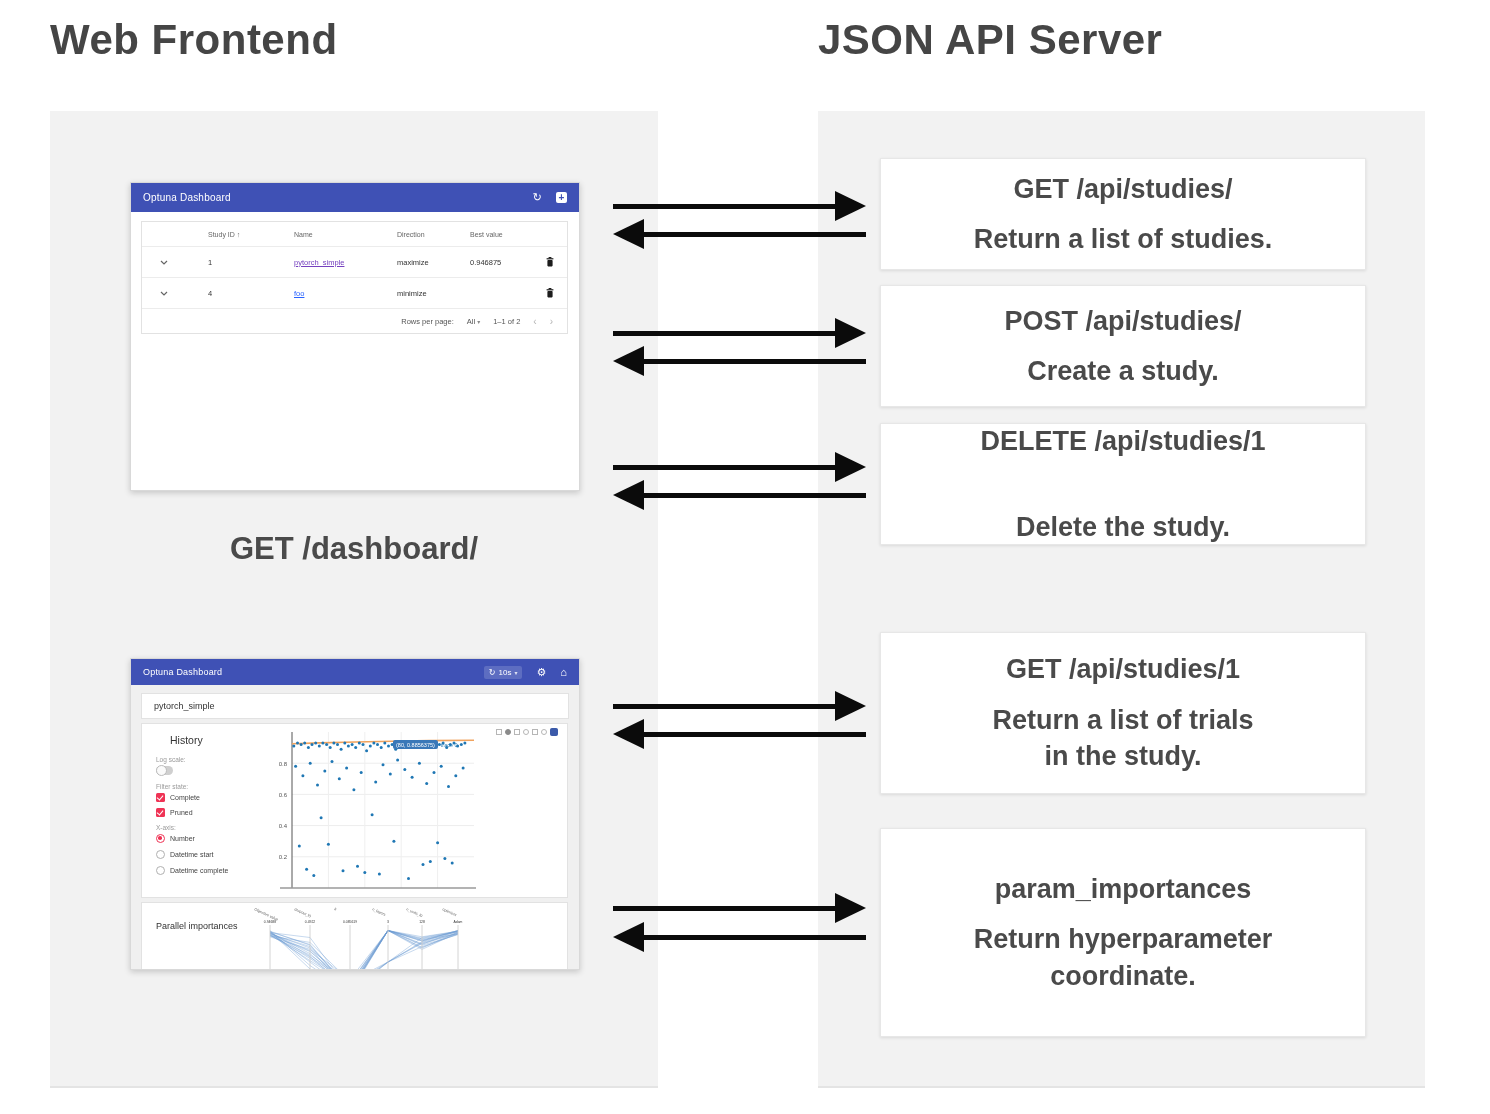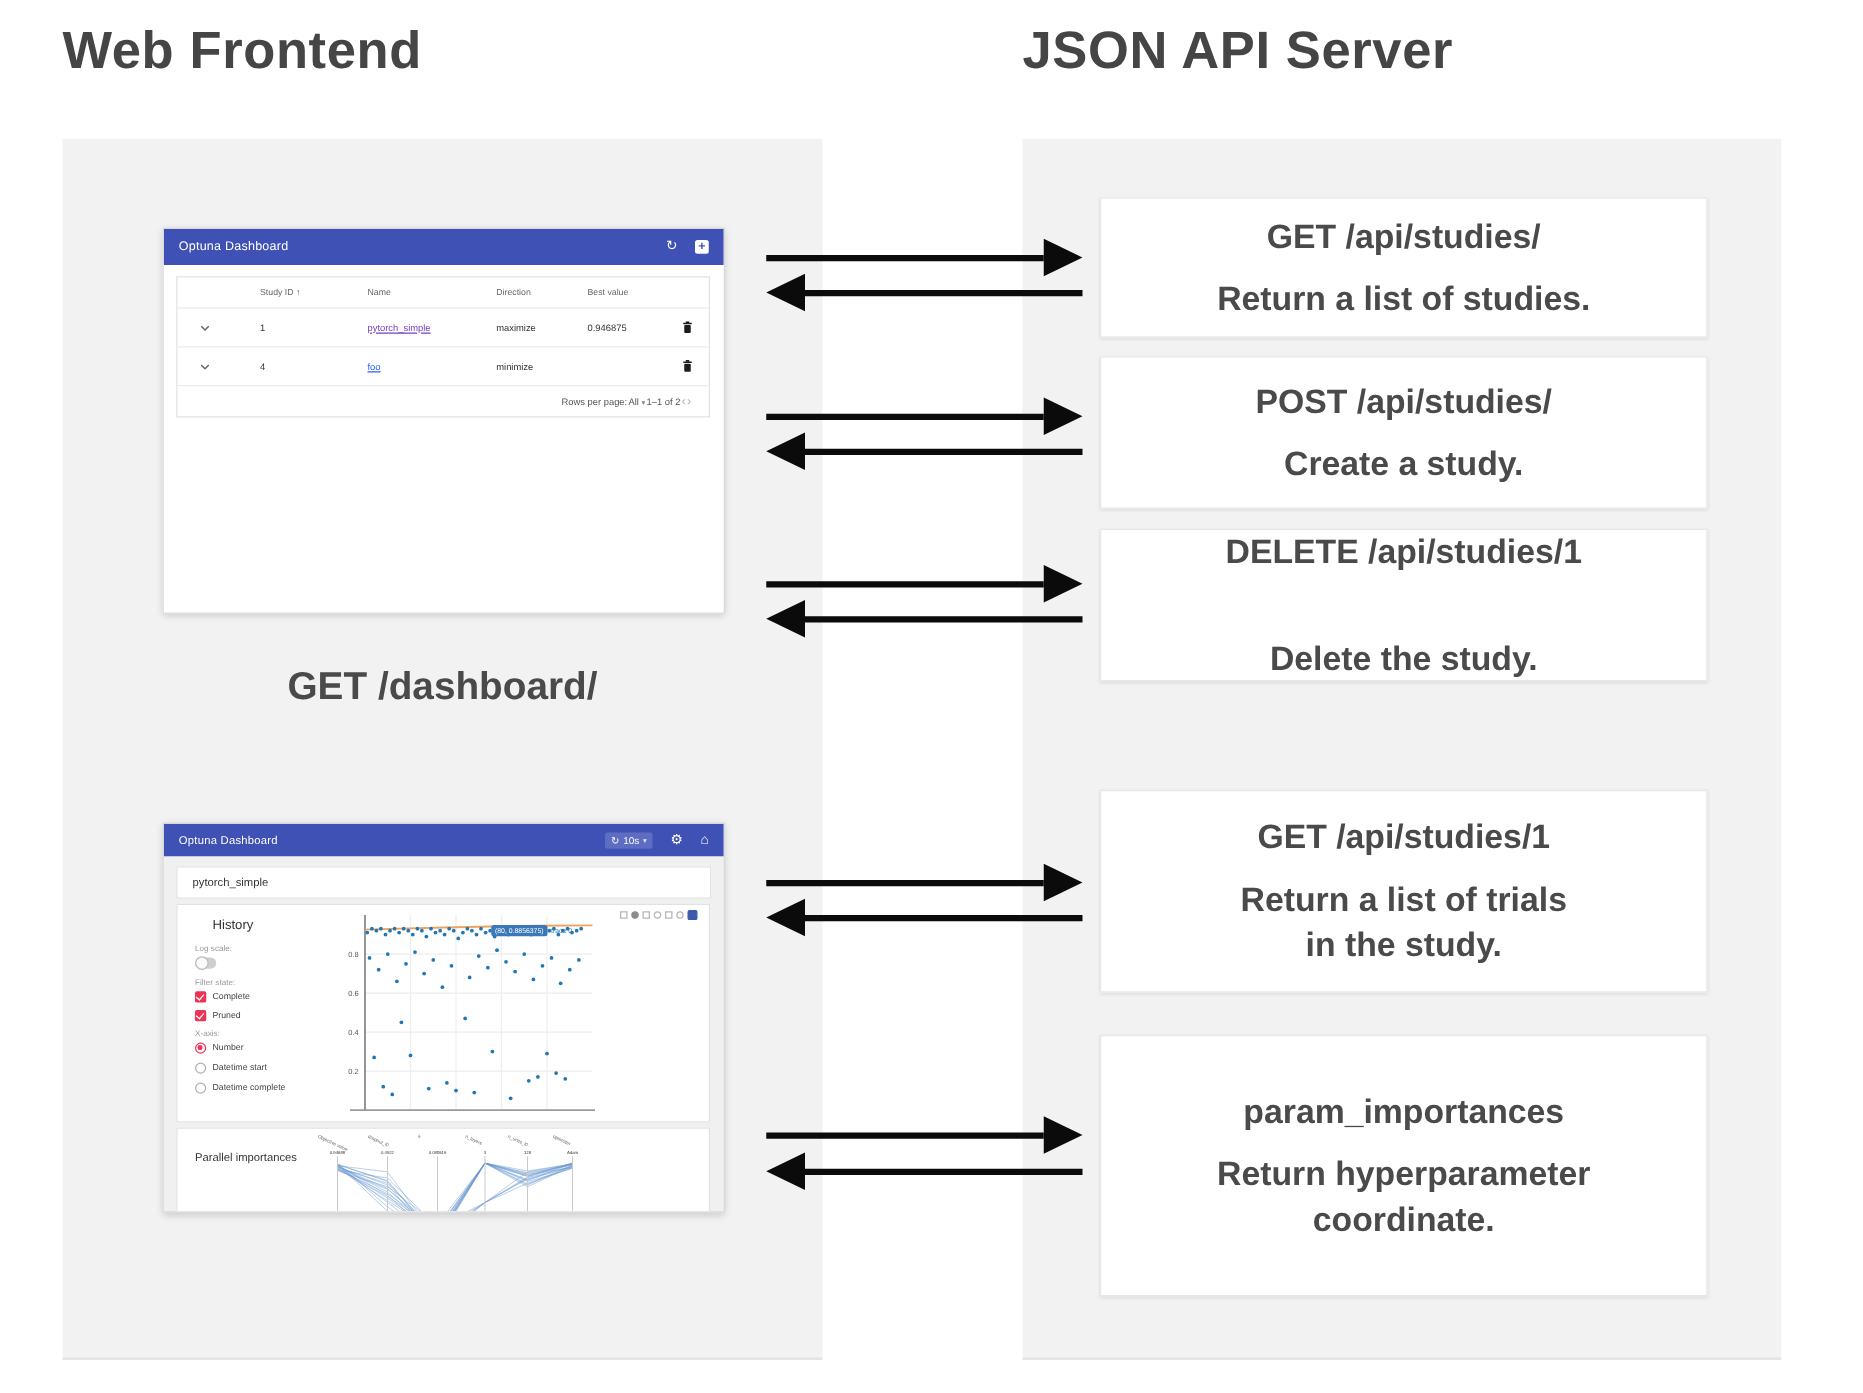--- a/index.html
+++ b/index.html
@@ -53,21 +53,21 @@
   .trow{display:grid;grid-template-columns:56px 86px 103px 73px 73px 1fr;align-items:center;
         border-bottom:1px solid #ececec;height:30px;}
   .trow.hdr{height:24px;color:#666;font-size:7px;}
   .trow > div{padding-left:10px;text-align:left;}
   .trow .c-exp{padding-left:18px;}
   .trow .c-del{padding-left:0;display:flex;justify-content:center;}
   .lnk{text-decoration:underline;cursor:pointer;}
   .lnk.purple{color:#7540bf;}
   .lnk.blue{color:#2962ff;}
   .tfoot{display:flex;align-items:center;justify-content:flex-end;height:24px;font-size:7.5px;
-         color:#555;gap:1px;padding-right:14px;}
+         color:#555;gap:13px;padding-right:14px;}
   .pgbtn{color:#b5b5b5;font-size:10px;}
 
   
   #window2{top:658px;height:310px;background:#f0f0f0;}
   #window2 .appbar{height:26px;}
   #window2 .appbar .ttl{font-size:9px;}
   .chip{background:rgba(255,255,255,.16);border-radius:2px;display:flex;align-items:center;
         gap:3px;padding:2px 5px;font-size:8px;color:#fff;margin-left:10px;}
   .chip .crt{font-size:6px;opacity:.8;}
   .namebar{margin:8px 10px 0 10px;background:#fff;border:1px solid #e2e2e2;height:24px;

